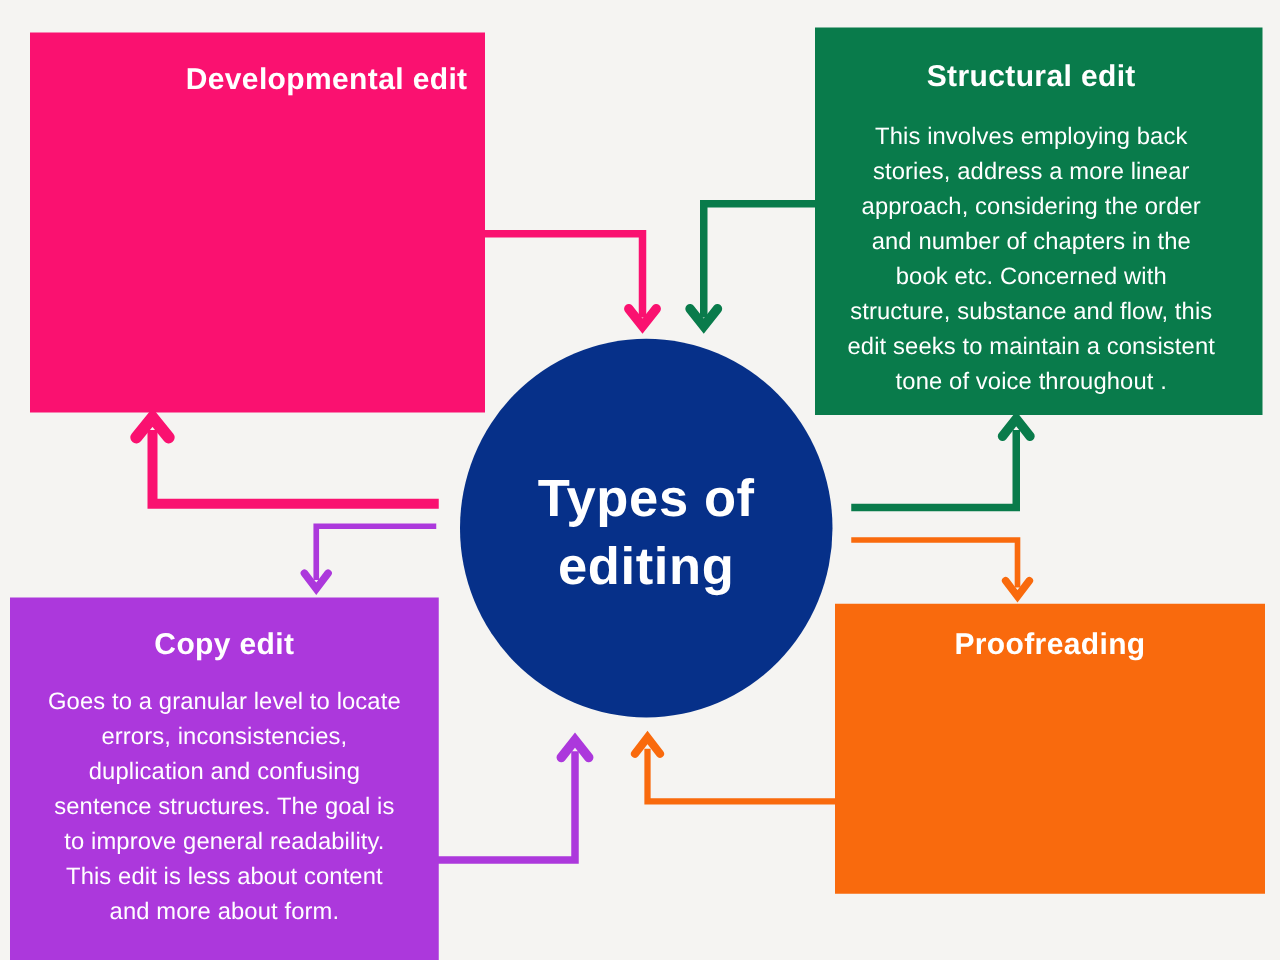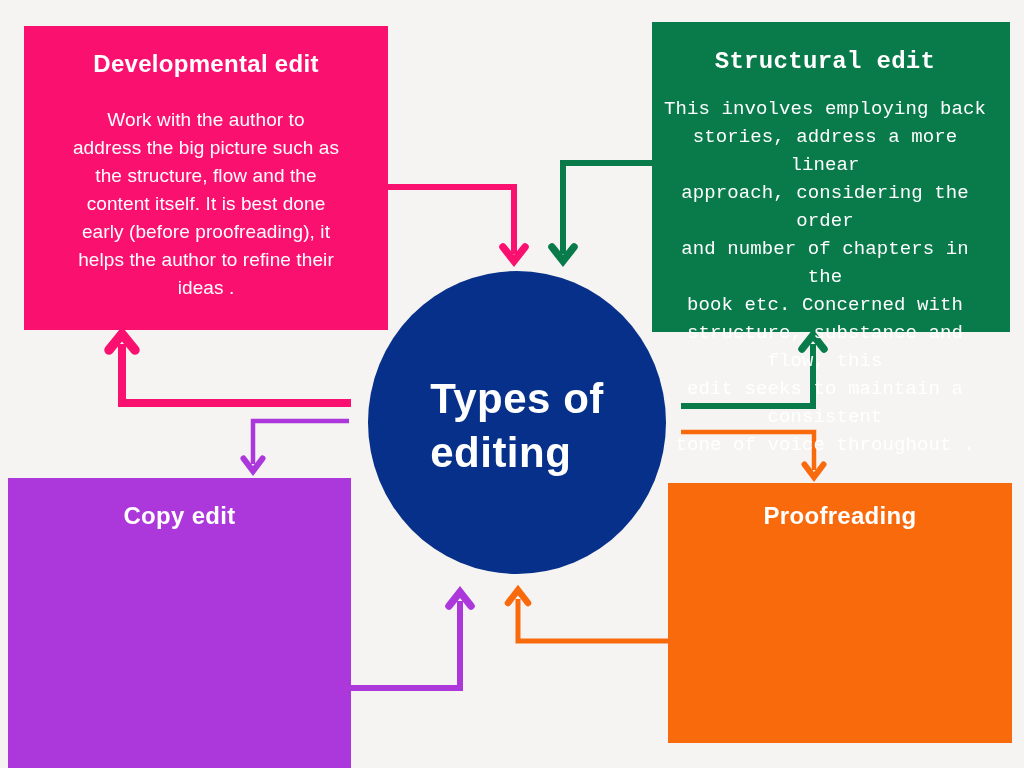--- a/index.html
+++ b/index.html
@@ -36,36 +36,35 @@
     font-size: 19px;
     line-height: 28px;
     white-space: pre-line;
     letter-spacing: 0.1px;
   }
   .box-developmental {
     left: 24px; top: 26px; width: 364px; height: 304px;
     background: var(--pink, #FA1170);
     padding: 24px 14px 0 14px;
   }
-  .box-developmental h2 { margin-bottom: 28px; }
+  .box-developmental h2 { margin-bottom: 28px; text-align: right; }
   .box-structural {
     left: 652px; top: 22px; width: 358px; height: 310px;
     background: var(--green, #097B4B);
     padding: 26px 22px 0 10px;
-    font-family: Liberation Mono, monospace;
   }
   .box-structural h2 { margin-bottom: 20px; }
   .box-copy {
     left: 8px; top: 478px; width: 343px; height: 328px;
     background: var(--purple, #AC38DC);
     padding: 24px 8px 0 8px;
   }
   .box-copy h2 { margin-bottom: 18px; }
   .box-proofreading {
-    left: 668px; top: 483px; width: 344px; height: 260px;
+    left: 668px; top: 483px; width: 344px; height: 232px;
     background: var(--orange, #F96A0D);
     padding: 19px 10px 0 10px;
   }
   .box-proofreading h2 { margin-bottom: 36px; }
   .center-circle {
     position: absolute;
     z-index: 3;
     left: 368px; top: 271px;
     width: 298px; height: 303px;
     border-radius: 50%;
@@ -73,20 +72,21 @@
     display: flex;
     align-items: center;
     justify-content: center;
   }
   .center-title {
     color: var(--text, #FFFFFF);
     font-size: 42px;
     font-weight: bold;
     line-height: 54px;
     letter-spacing: 0.5px;
+    text-align: center;
     white-space: pre-line;
     padding-top: 6px;
   }
 </style>
 </head>
 <body>
 
 <div class="canvas">
 
   <svg class="arrows-svg" viewBox="0 0 1024 768" xmlns="http://www.w3.org/2000/svg">
@@ -119,43 +119,43 @@
         <polyline points="449,606 460,592 471,606" fill="none" stroke="#AC38DC" stroke-width="7.5" stroke-linecap="round" stroke-linejoin="miter"></polyline>
       </g>
       <g>
         <polyline points="674,641 518,641 518,599" fill="none" stroke="#F96A0D" stroke-width="5" stroke-linejoin="miter"></polyline>
         <polyline points="508,603 518,590 528,603" fill="none" stroke="#F96A0D" stroke-width="6.5" stroke-linecap="round" stroke-linejoin="miter"></polyline>
       </g>
     </svg>
 
   <div class="box box-developmental">
     <h2>Developmental edit</h2>
-    <p>Work with the author to
-address the big picture such as
-the structure, flow and the
-content itself. It is best done
-early (before proofreading), it
-helps the author to refine their
-ideas .</p>
   </div>
 
   <div class="box box-structural">
     <h2>Structural edit</h2>
     <p>This involves employing back
 stories, address a more linear
 approach, considering the order
 and number of chapters in the
 book etc. Concerned with
 structure, substance and flow, this
 edit seeks to maintain a consistent
 tone of voice throughout .</p>
   </div>
 
   <div class="box box-copy">
     <h2>Copy edit</h2>
+    <p>Goes to a granular level to locate
+errors, inconsistencies,
+duplication and confusing
+sentence structures. The goal is
+to improve general readability.
+This edit is less about content
+and more about form.</p>
   </div>
 
   <div class="box box-proofreading">
     <h2>Proofreading</h2>
   </div>
 
   <div class="center-circle">
     <div class="center-title">Types of
 editing</div>
   </div>

